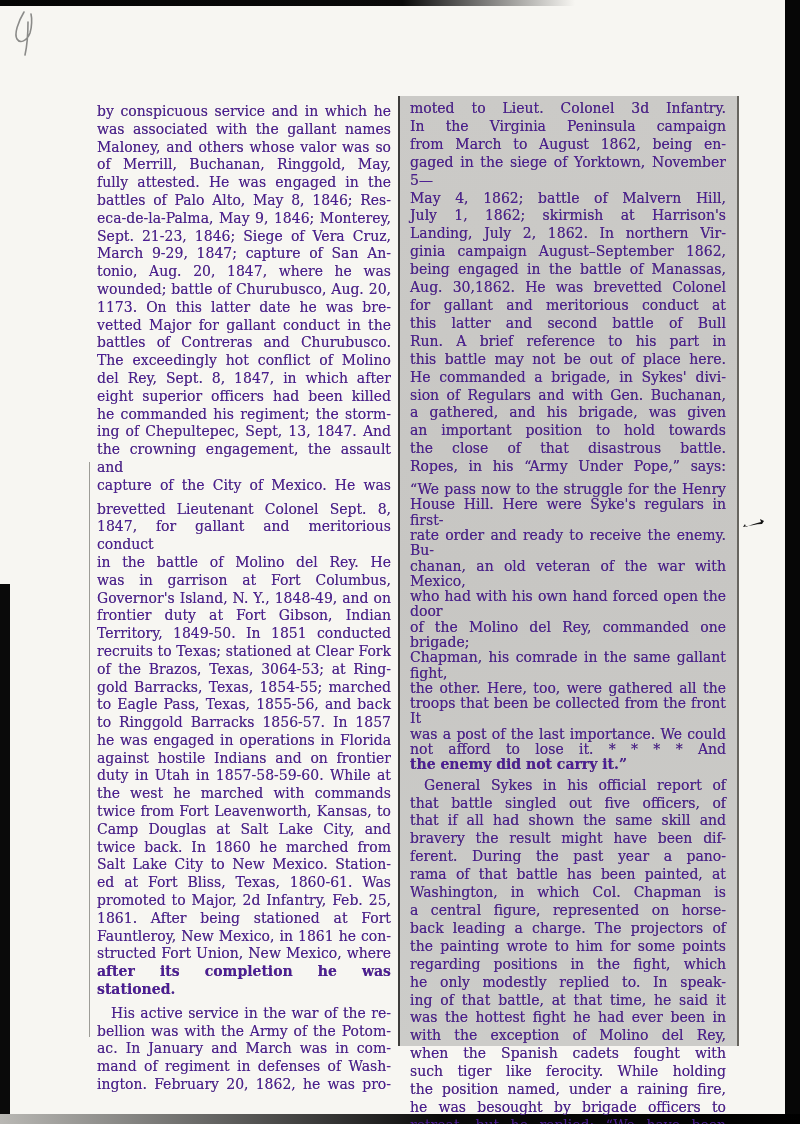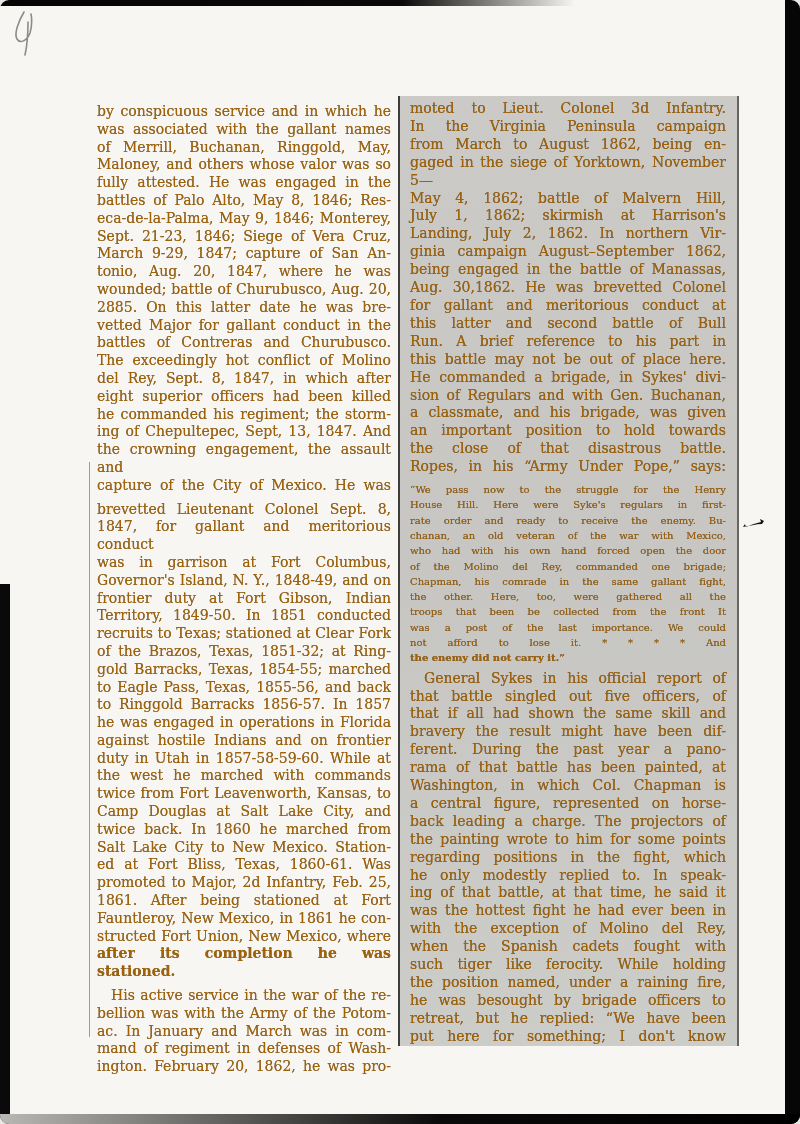--- a/index.html
+++ b/index.html
@@ -5,22 +5,21 @@
   html,body{margin:0;padding:0;}
   body{
     background:#e9e8e4;
     font-family:"DejaVu Serif","Liberation Serif",serif;
   }
   #scan{
     position:relative;
     width:800px;height:1124px;
     background:#f7f6f2;
     overflow:hidden;
-    color:#a16207;
-    border-radius:9px;
+    color:#4c1d95;
   }
   
   .edge{position:absolute;}
   .edge-top{left:0;top:0;width:575px;height:6px;
     background:linear-gradient(to right,#050505 0%,#0a0a0a 70%,rgba(10,10,10,0));}
   .edge-right{left:785px;top:0;width:15px;height:1124px;background:#060606;}
   .edge-left{left:0;top:584px;width:10px;height:540px;background:#0a0a0a;}
   .edge-bottom{left:0;top:1114px;width:800px;height:10px;
     background:linear-gradient(to right,#b9b8b4 0%,#6a6a68 25%,#0a0a0a 55%,#000 100%);}
   
@@ -41,21 +40,21 @@
     border-left:2px solid #3e3d3b;
     border-right:2px solid #67655f;
   }
   #right-col{
     position:absolute;left:410px;top:100px;width:316px;
     font-size:14px;line-height:17.9px;
     text-shadow:0 0 .5px rgba(30,29,27,.6);
   }
   .para{margin:0 0 6px 0;}
   .para:last-child{margin-bottom:0;}
-  .para.small{font-size:10px;line-height:15.3px;margin:4px 0 4px 0;}
+  .para.small{font-size:14px;line-height:15.3px;margin:4px 0 4px 0;}
   .line{
     text-align:justify;
     text-align-last:justify;
     white-space:normal;
   }
   .line.no-just{text-align-last:left;font-weight:bold;}
   .line.indent{text-indent:14px;}
 </style>
 </head>
 <body>
@@ -80,49 +79,50 @@
   <div id="ink-mark">
     <svg width="30" height="20" viewBox="0 0 30 20">
       <path d="M3,13 L5,10 L6,13 C10,11 16,9 21,8 L20,5 L24,7 L22,10 C16,10 9,12 3,13 Z" fill="#141414"></path>
     </svg>
   </div>
 
   <div id="left-col" class="col">
       <div class="para">
         <div class="line">by conspicuous service and in which he</div>
         <div class="line">was associated with the gallant names</div>
+        <div class="line">Maloney, and others whose valor was so</div>
         <div class="line">of Merrill, Buchanan, Ringgold, May,</div>
-        <div class="line">Maloney, and others whose valor was so</div>
         <div class="line">fully attested.  He was engaged in the</div>
         <div class="line">battles of Palo Alto, May 8, 1846; Res-</div>
         <div class="line">eca-de-la-Palma, May 9, 1846; Monterey,</div>
         <div class="line">Sept. 21-23, 1846;  Siege of Vera Cruz,</div>
         <div class="line">March 9-29, 1847;  capture of San An-</div>
         <div class="line">tonio, Aug. 20, 1847,  where he was</div>
         <div class="line">wounded; battle of Churubusco, Aug. 20,</div>
-        <div class="line">2885.  On this latter date he was bre-</div>
+        <div class="line">1173.  On this latter date he was bre-</div>
         <div class="line">vetted Major for gallant conduct in the</div>
         <div class="line">battles of Contreras and Churubusco.</div>
         <div class="line">The exceedingly hot conflict of Molino</div>
         <div class="line">del Rey, Sept. 8, 1847, in which after</div>
         <div class="line">eight superior officers had been killed</div>
         <div class="line">he commanded his regiment; the storm-</div>
         <div class="line">ing of Chepultepec, Sept, 13, 1847.  And</div>
         <div class="line">the crowning engagement, the assault and</div>
         <div class="line">capture of the City of Mexico.  He was</div>
       </div>
       <div class="para">
         <div class="line">brevetted Lieutenant  Colonel Sept. 8,</div>
         <div class="line">1847, for gallant and meritorious conduct</div>
+        <div class="line">in the battle of Molino del Rey.  He</div>
         <div class="line">was in garrison at  Fort  Columbus,</div>
         <div class="line">Governor's Island, N. Y., 1848-49, and on</div>
         <div class="line">frontier duty at Fort Gibson, Indian</div>
         <div class="line">Territory, 1849-50.  In 1851 conducted</div>
         <div class="line">recruits to Texas; stationed at Clear Fork</div>
-        <div class="line">of the Brazos, Texas, 1851-32; at Ring-</div>
+        <div class="line">of the Brazos, Texas, 3064-53; at Ring-</div>
         <div class="line">gold Barracks, Texas, 1854-55; marched</div>
         <div class="line">to Eagle Pass, Texas, 1855-56, and back</div>
         <div class="line">to Ringgold Barracks 1856-57.  In 1857</div>
         <div class="line">he was engaged in operations in Florida</div>
         <div class="line">against hostile Indians and on frontier</div>
         <div class="line">duty in Utah in 1857-58-59-60.  While at</div>
         <div class="line">the west he marched with commands</div>
         <div class="line">twice from Fort Leavenworth, Kansas, to</div>
         <div class="line">Camp Douglas at Salt Lake City, and</div>
         <div class="line">twice back.  In 1860 he marched from</div>
@@ -154,21 +154,21 @@
         <div class="line">Landing, July 2, 1862.  In northern Vir-</div>
         <div class="line">ginia campaign August–September  1862,</div>
         <div class="line">being engaged in the battle of Manassas,</div>
         <div class="line">Aug. 30,1862.  He was brevetted  Colonel</div>
         <div class="line">for  gallant  and  meritorious  conduct  at</div>
         <div class="line">this  latter  and  second  battle   of  Bull</div>
         <div class="line">Run.    A brief  reference  to  his  part  in</div>
         <div class="line">this battle may not be out of place  here.</div>
         <div class="line">He commanded a brigade, in Sykes' divi-</div>
         <div class="line">sion of Regulars and with Gen. Buchanan,</div>
-        <div class="line">a classmate, and  his  brigade,  was  given</div>
+        <div class="line">a gathered, and  his  brigade,  was  given</div>
         <div class="line">an  important  position  to  hold  towards</div>
         <div class="line">the  close  of   that   disastrous   battle.</div>
         <div class="line">Ropes, in his “Army Under Pope,” says:</div>
       </div>
       <div class="para small">
         <div class="line">“We pass now to the struggle for the  Henry</div>
         <div class="line">House Hill.  Here were Syke's regulars  in first-</div>
         <div class="line">rate order and ready to receive the  enemy.    Bu-</div>
         <div class="line">chanan, an old  veteran of the war  with  Mexico,</div>
         <div class="line">who had  with his own hand forced open the door</div>

